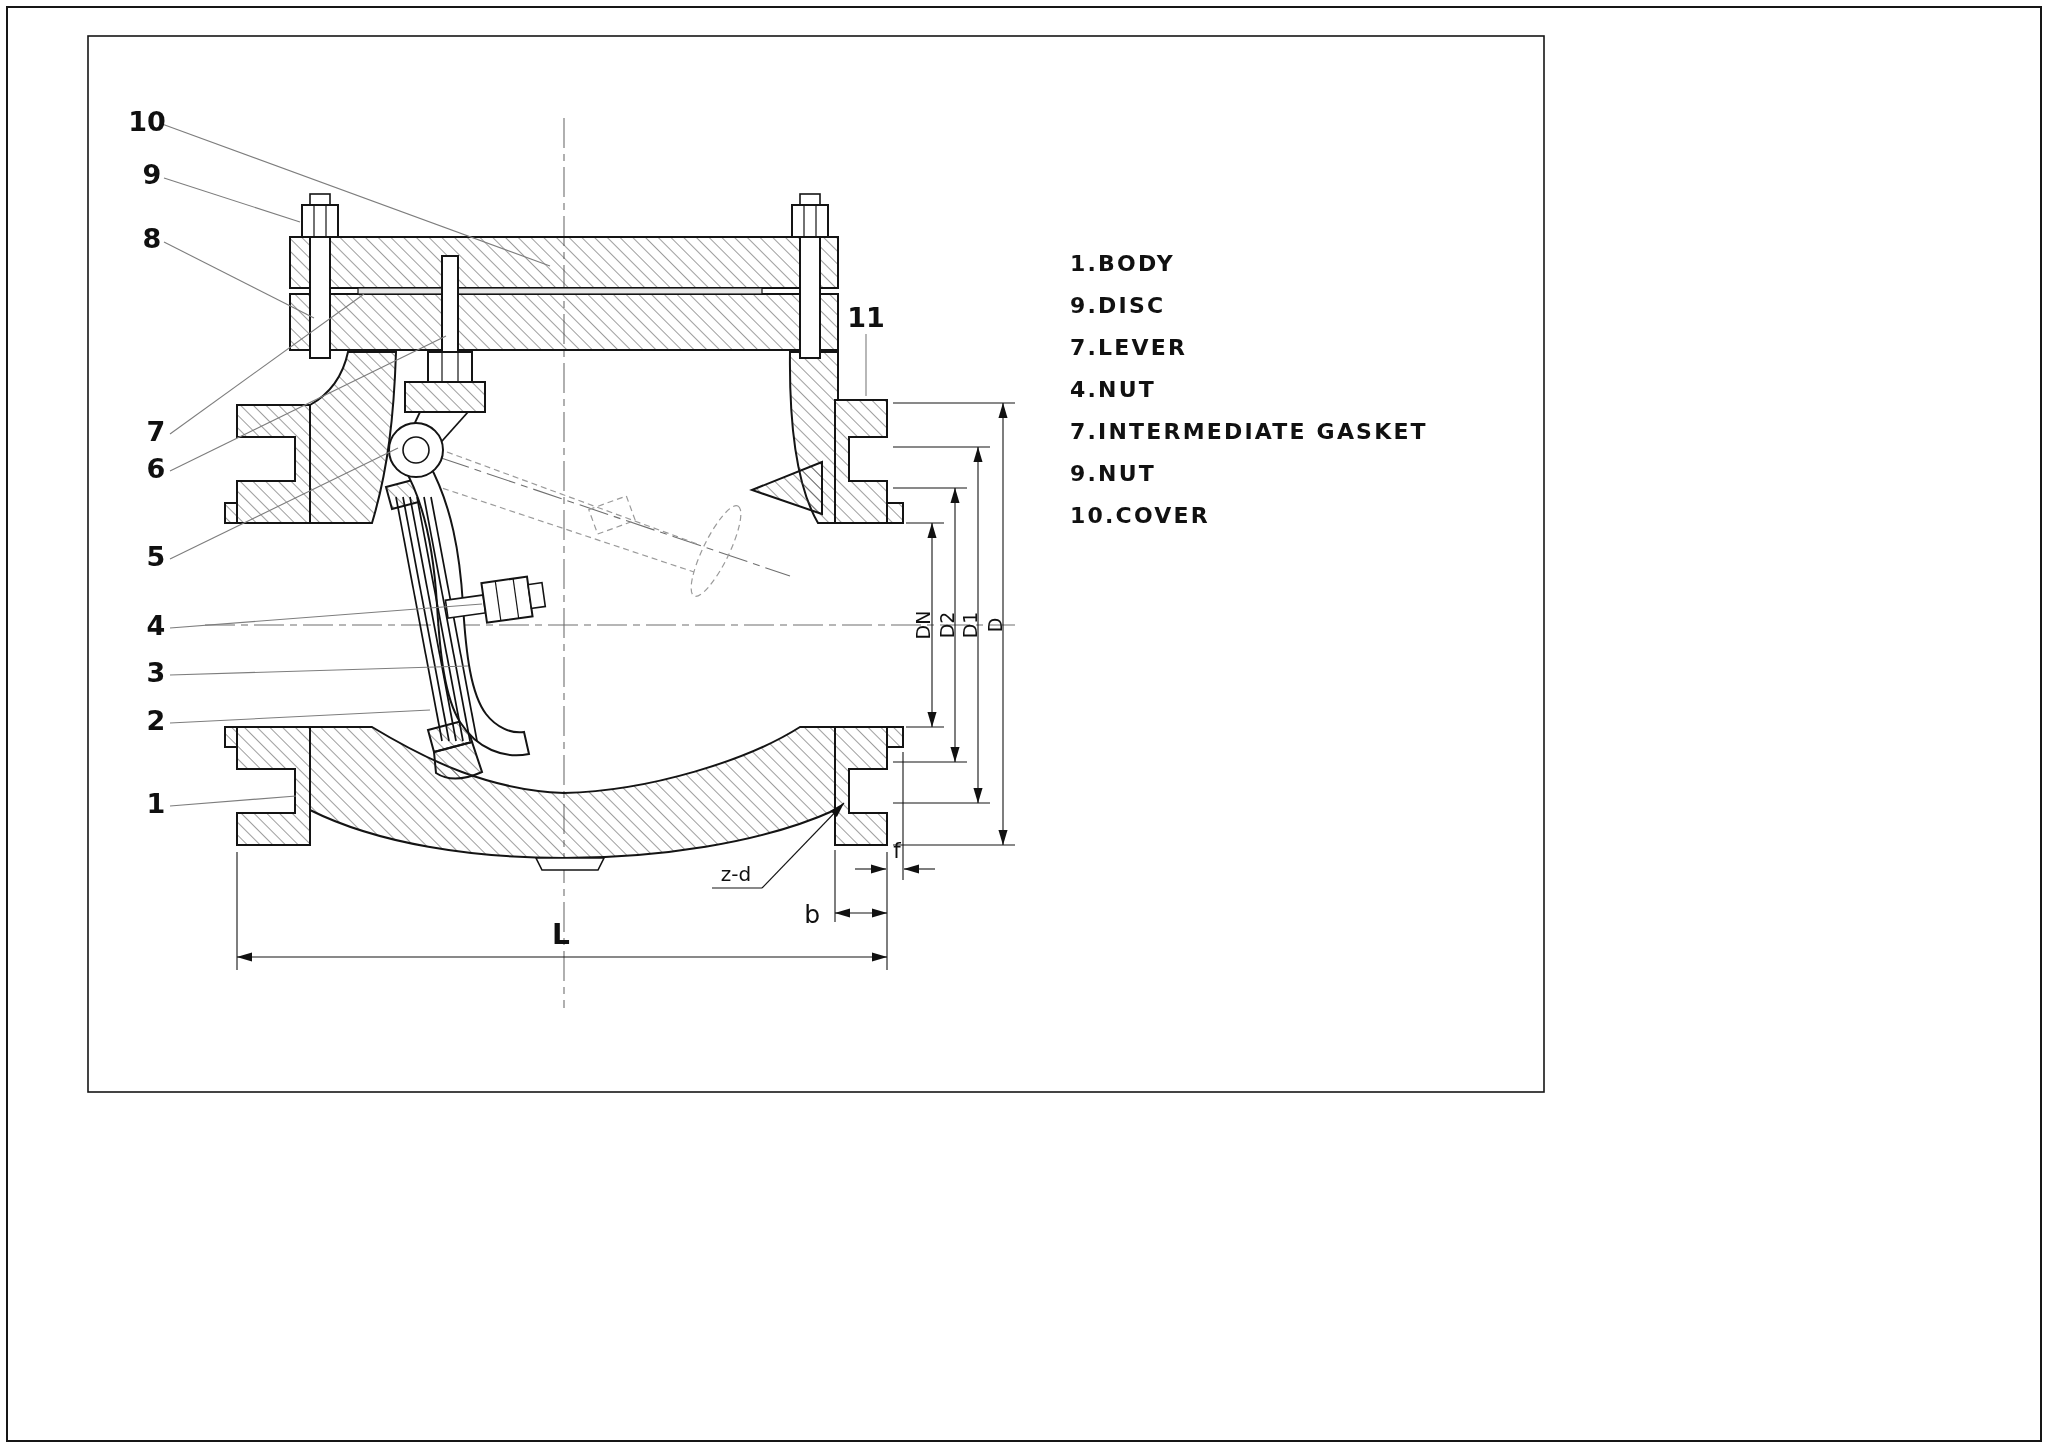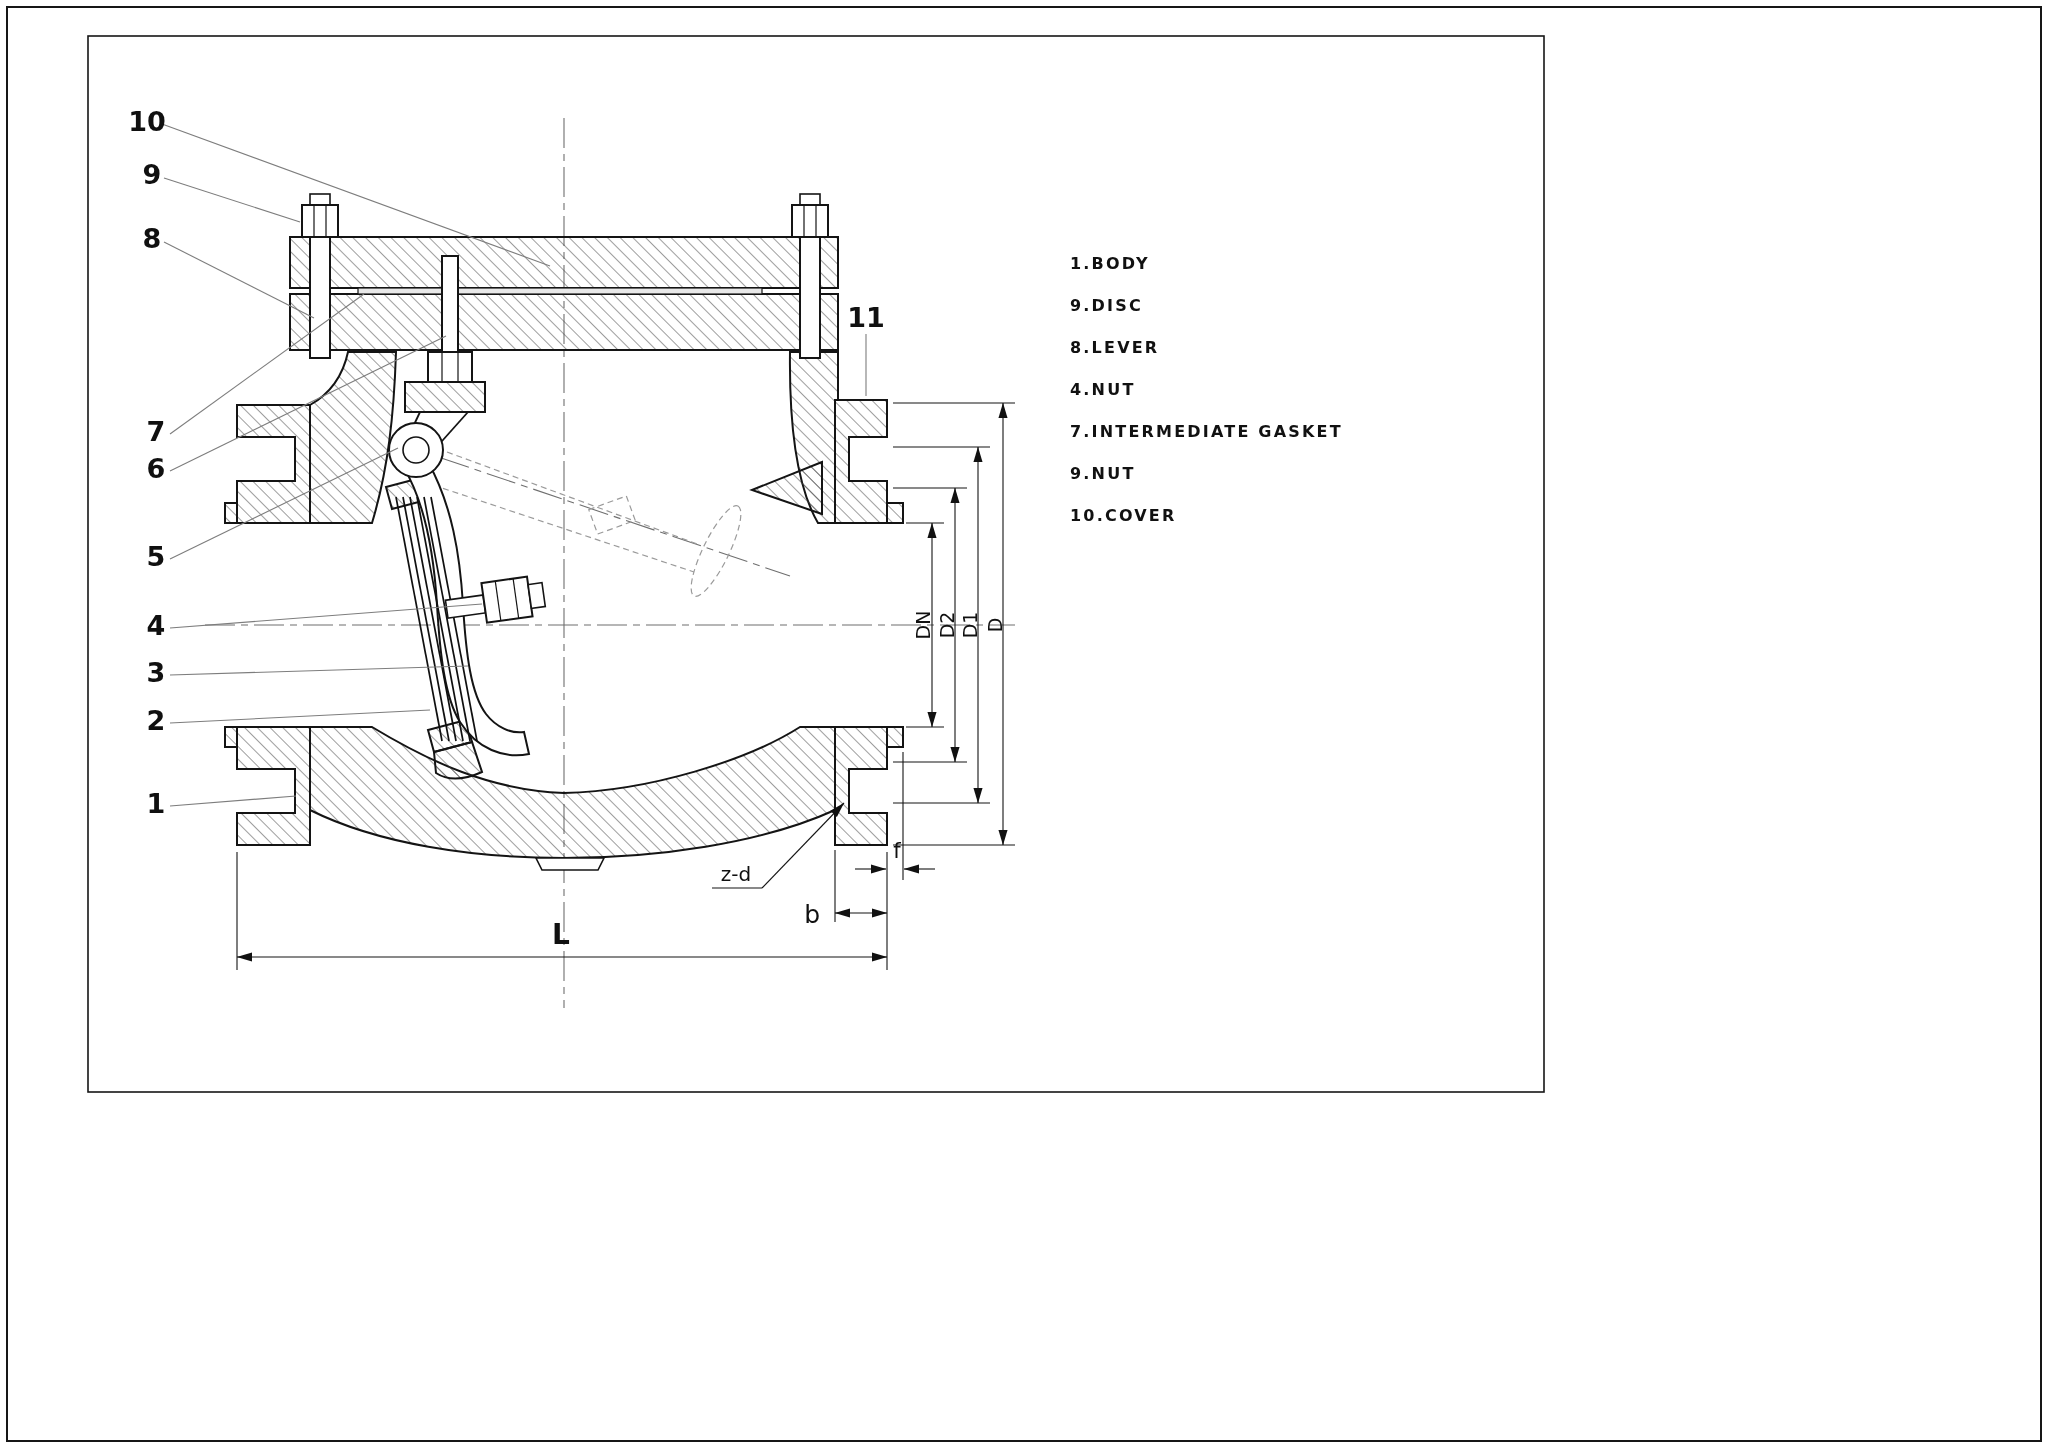--- a/index.html
+++ b/index.html
@@ -34,21 +34,21 @@
   .dimtextb { font-size:25px; font-weight:500; text-anchor:end; }
   .dimtextf { font-size:21px; font-weight:500; text-anchor:middle; }
   .dimtextzd{ font-size:20px; font-weight:500; text-anchor:middle; }
 
   
   .parts-list {
     position:absolute; left:1070px; top:250px; width:470px;
     display:flex; flex-direction:column;
   }
   .part-item {
-    font-size:16px; font-weight:700; letter-spacing:2.2px;
+    font-size:22px; font-weight:700; letter-spacing:2.2px;
     color:#111; line-height:27px; margin-bottom:15px; white-space:nowrap;
   }
 </style>
 </head>
 <body>
 
 <div class="sheet">
 
   <svg viewBox="0 0 2048 1448" width="2048" height="1448">
     <defs>
@@ -215,20 +215,20 @@
       <text class="callout" x="156" y="682">3</text>
       <text class="callout" x="156" y="730">2</text>
       <text class="callout" x="156" y="813">1</text>
       <text class="callout" x="866" y="327">11</text>
     </g>
   </svg>
 
   <div class="parts-list">
     <div class="part-item">1.BODY</div>
     <div class="part-item">9.DISC</div>
-    <div class="part-item">8.LEVER</div>
+    <div class="part-item">7.LEVER</div>
     <div class="part-item">4.NUT</div>
     <div class="part-item">7.INTERMEDIATE GASKET</div>
     <div class="part-item">9.NUT</div>
     <div class="part-item">10.COVER</div>
   </div>
 
 </div>
 
 </body></html>

